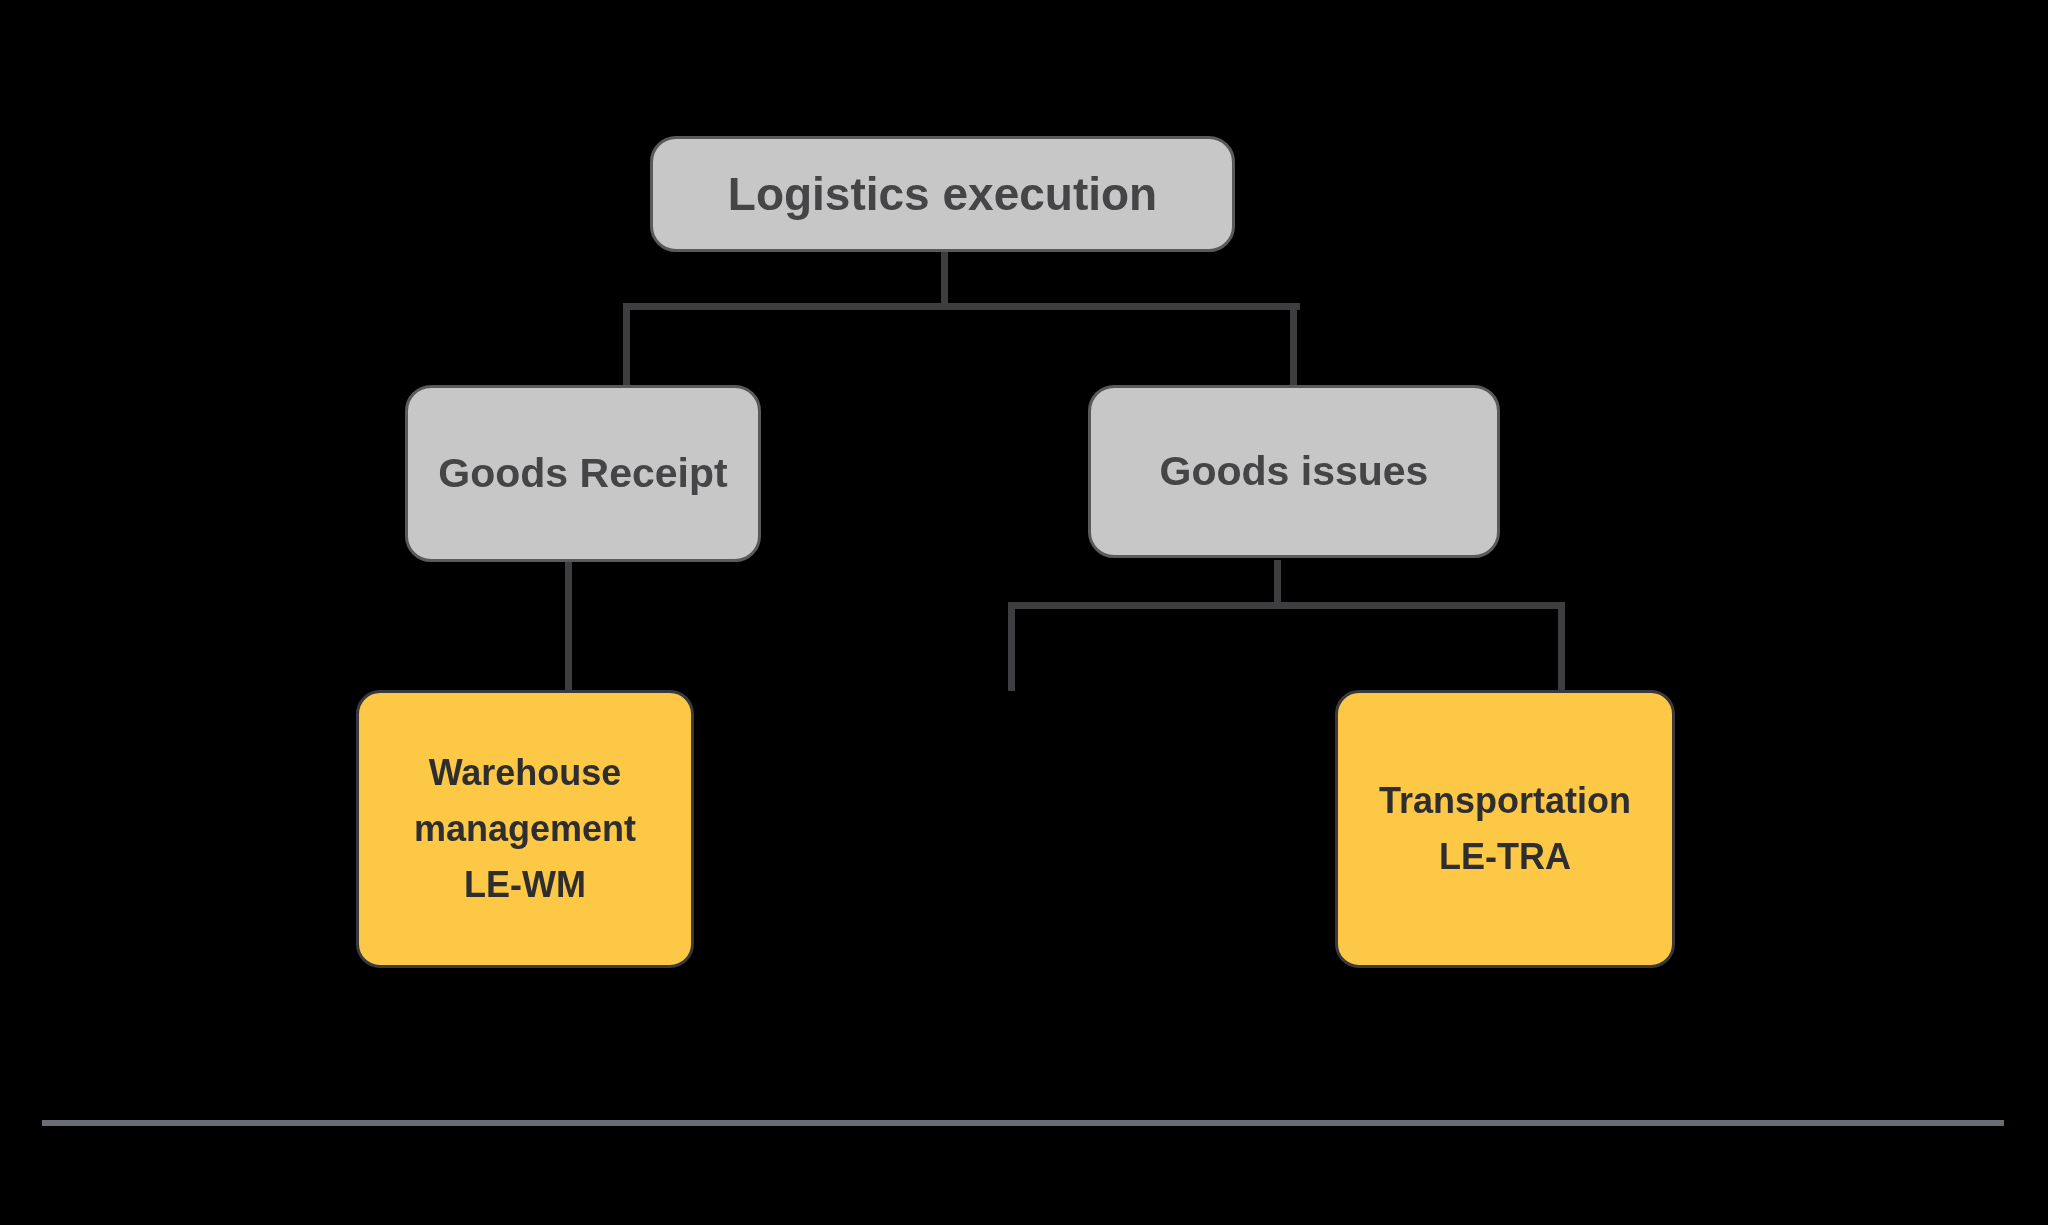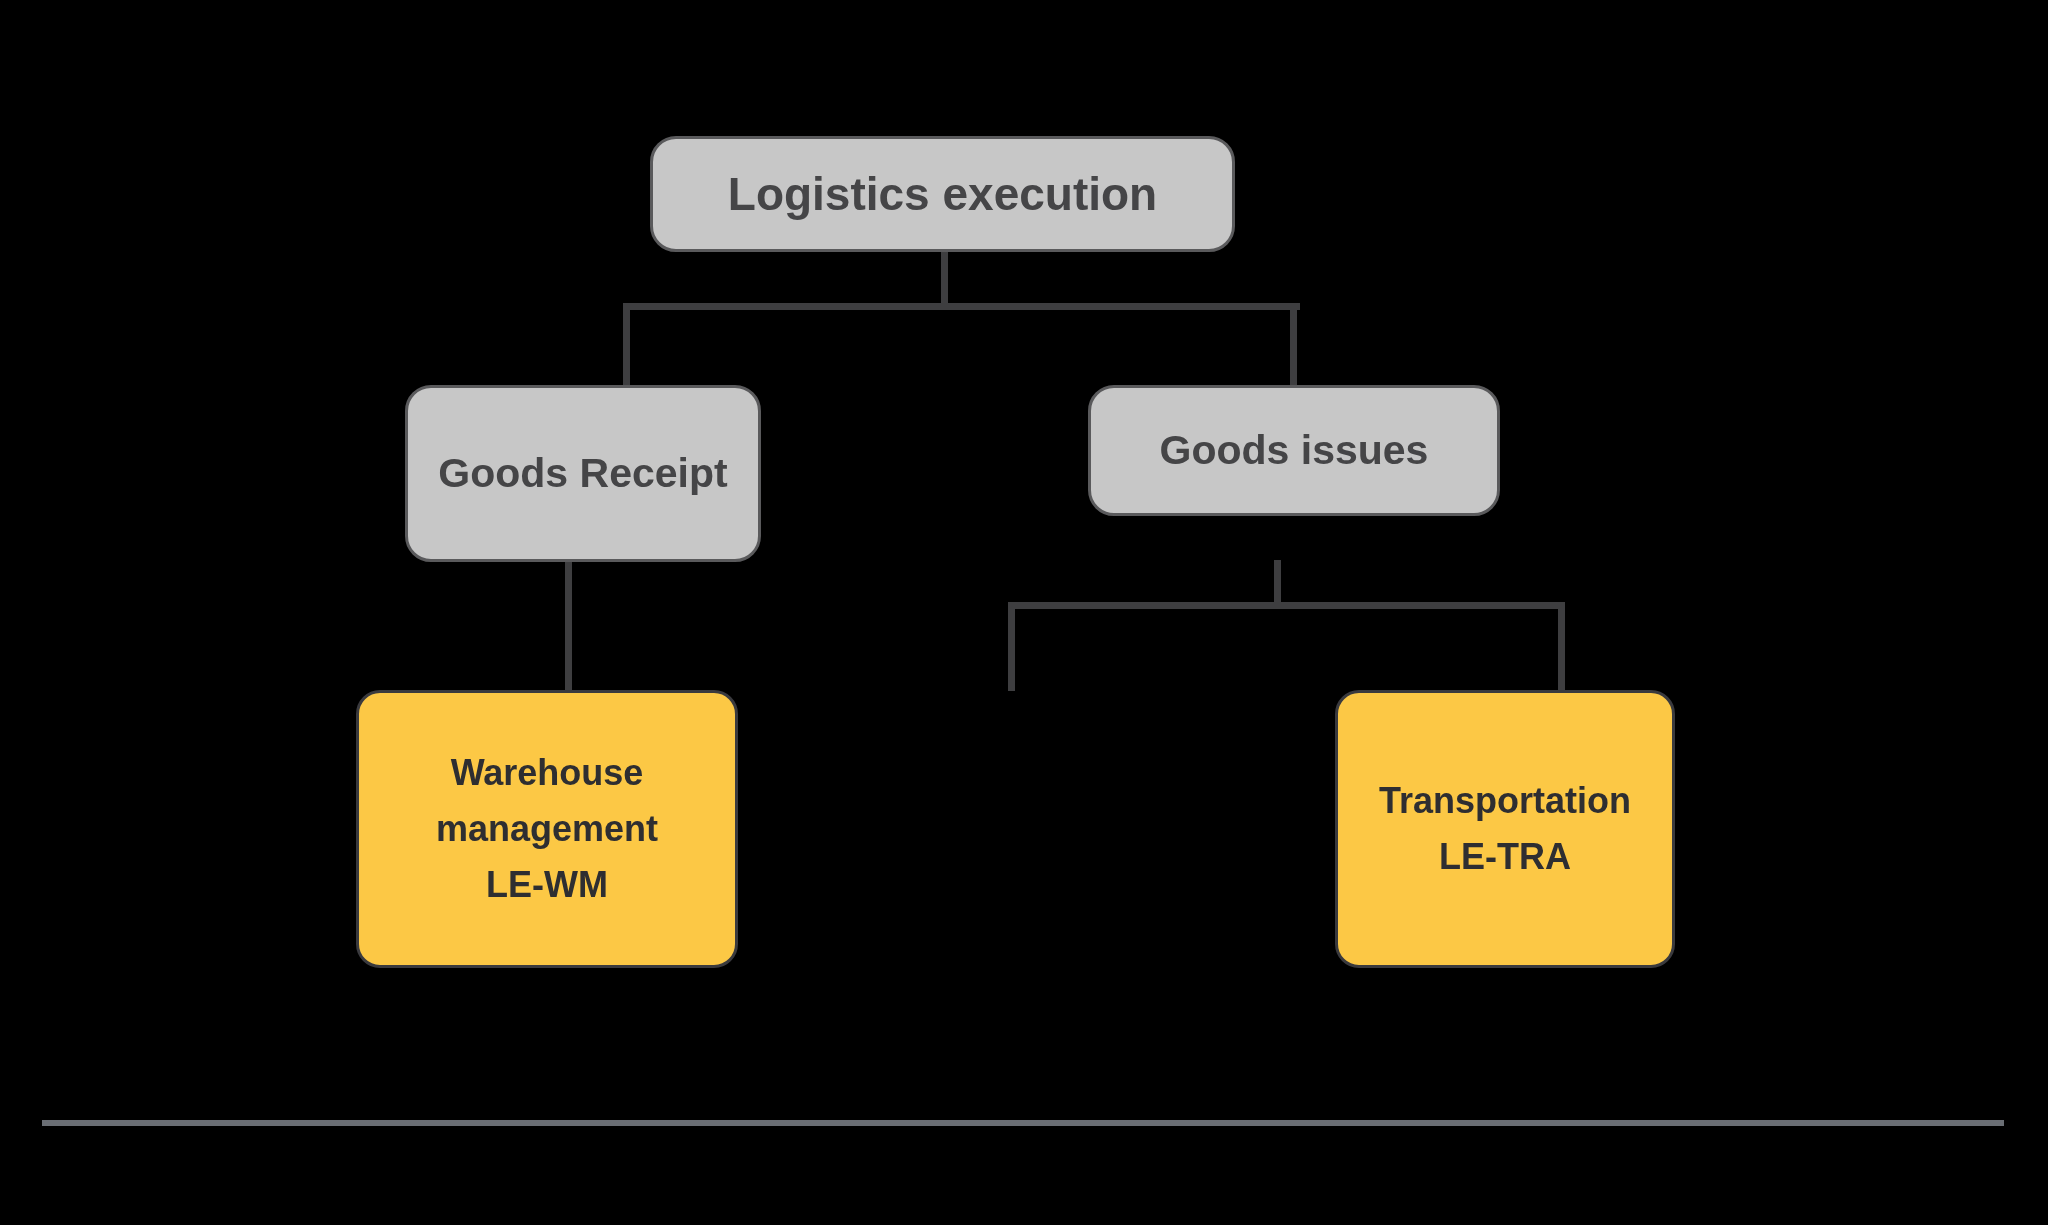--- a/index.html
+++ b/index.html
@@ -38,22 +38,22 @@
     border-radius: 24px;
     color: #2e2e31;
   }
   .connector {
     position: absolute;
     background: #3e3e40;
     z-index: 1;
   }
   #node-root        { left: 650px;  top: 136px; width: 585px; height: 116px; font-size: 46px; }
   #node-goods-receipt { left: 405px;  top: 385px; width: 356px; height: 177px; font-size: 41px; }
-  #node-goods-issues  { left: 1088px; top: 385px; width: 412px; height: 131px; font-size: 41px; }
-  #node-warehouse     { left: 356px;  top: 690px; width: 382px; height: 278px; font-size: 36px; line-height: 1.55; }
+  #node-goods-issues  { left: 1088px; top: 385px; width: 412px; height: 173px; font-size: 41px; }
+  #node-warehouse     { left: 356px;  top: 690px; width: 338px; height: 278px; font-size: 36px; line-height: 1.55; }
   #node-shipping      { left: 855px;  top: 690px; width: 342px; height: 278px; font-size: 36px; line-height: 1.55; }
   #node-transportation{ left: 1335px; top: 690px; width: 340px; height: 278px; font-size: 36px; line-height: 1.55; }
 
   #conn-root-stem     { left: 941px;  top: 250px;  width: 7px;   height: 58px; }
   #conn-l1-hbar       { left: 623px;  top: 303px;  width: 677px; height: 7px; }
   #conn-l1-left-drop  { left: 623px;  top: 306px;  width: 7px;   height: 80px; }
   #conn-l1-right-drop { left: 1290px; top: 306px;  width: 7px;   height: 80px; }
   #conn-gr-wm         { left: 565px;  top: 560px;  width: 7px;   height: 132px; }
   #conn-gi-stem       { left: 1274px; top: 560px;  width: 7px;   height: 46px; }
   #conn-l2-hbar       { left: 1008px; top: 602px;  width: 557px; height: 7px; }

